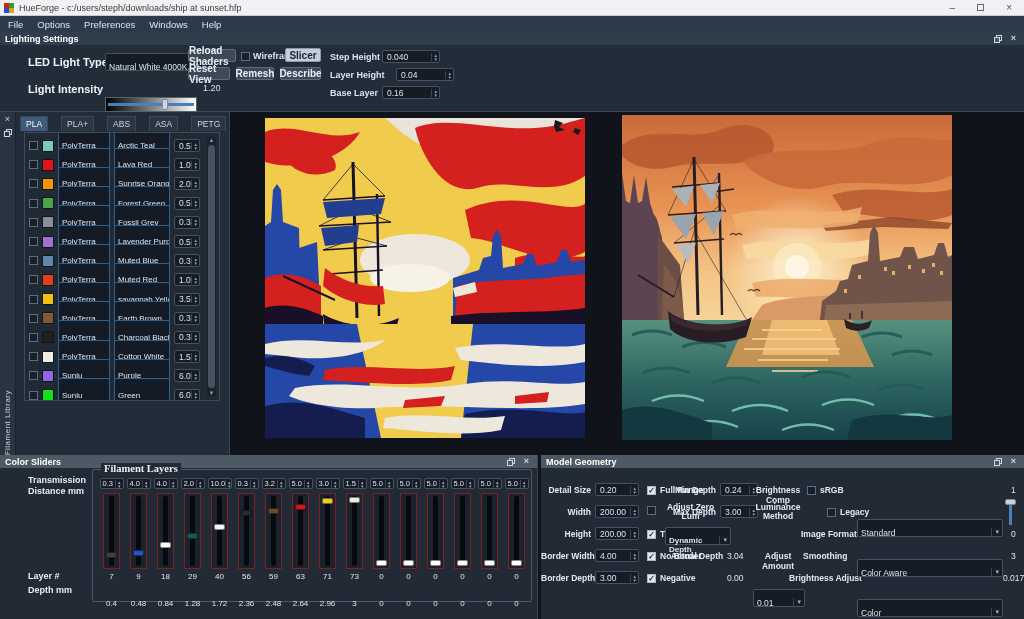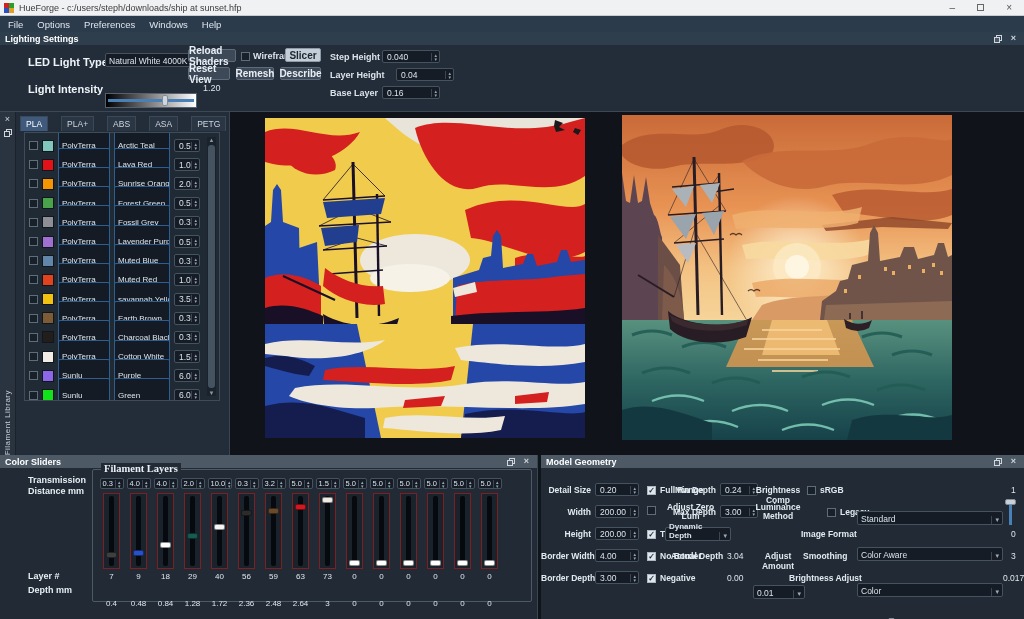--- a/index.html
+++ b/index.html
@@ -28,21 +28,21 @@
   .phead .hicons { margin-left:auto; display:flex; gap:7px; padding-right:6px; align-items:center;}
   .hico { width:9px; height:9px; display:inline-flex; align-items:center; justify-content:center;
     color:#cfd6dd; font-size:9px; line-height:9px; }
   .hico svg { display:block; }
 
   
   #lighting-head { left:0; top:32px; width:1024px; background:#2f3e4d; }
   #lighting { left:0; top:45px; width:1024px; height:67px; background:#232d39; border-bottom:1px solid #3c4855;}
   .biglabel { font-size:11px; font-weight:bold; color:#eef3f8; }
   .combo { background:#151c25; border:1px solid #45525f; border-radius:2px; color:#dbe3eb;
-    font-size:8.5px; display:flex; align-items:flex-end; padding:0 3px; position:relative;}
+    font-size:8.5px; display:flex; align-items:flex-start; padding:8px 3px; position:relative;}
   .combo .arrow { margin-left:auto; border-left:1px solid #3a4document; border-left:1px solid #3a4654;
     padding-left:3px; color:#9fabb8; font-size:7px;}
   .btn { background:#3d4957; border:1px solid #5e6b7b; border-radius:2px; color:#e8eef5;
     font-size:10px; font-weight:bold; display:flex; align-items:center; justify-content:center; }
   .btn.active { background:#c3ced9; color:#1b242f; border-color:#8e9aa8;}
   .spin { background:#151c25; border:1px solid #45525f; border-radius:2px; color:#dbe3eb;
     font-size:8.5px; display:flex; align-items:center; padding-left:4px; }
   .spin .arrows { margin-left:auto; display:flex; flex-direction:column; justify-content:center;
     border-left:1px solid #3a4654; padding:0 2px; color:#9aa6b3; font-size:5px; line-height:4px;}
   .cb { width:9px; height:9px; border:1px solid #5f6c7a; background:#18202a; display:inline-flex;
@@ -702,20 +702,35 @@
             </div>
             <div class="vtrack">
               <div class="vbar"></div>
               <div class="vhandle" style="background: rgb(207, 24, 32); top: 10px;"></div>
             </div>
             <div class="slayer">63</div>
             <div class="sdepth">2.64</div>
           </div>
           <div class="scol">
             <div class="spin">
+              <span>3.0</span>
+              <span class="arrows">
+                <span>▴</span>
+                <span>▾</span>
+              </span>
+            </div>
+            <div class="vtrack">
+              <div class="vbar"></div>
+              <div class="vhandle" style="background: rgb(233, 203, 50); top: 4px;"></div>
+            </div>
+            <div class="slayer">71</div>
+            <div class="sdepth">2.96</div>
+          </div>
+          <div class="scol">
+            <div class="spin">
               <span>1.5</span>
               <span class="arrows">
                 <span>▴</span>
                 <span>▾</span>
               </span>
             </div>
             <div class="vtrack">
               <div class="vbar"></div>
               <div class="vhandle" style="background: rgb(240, 235, 226); top: 3px;"></div>
             </div>

